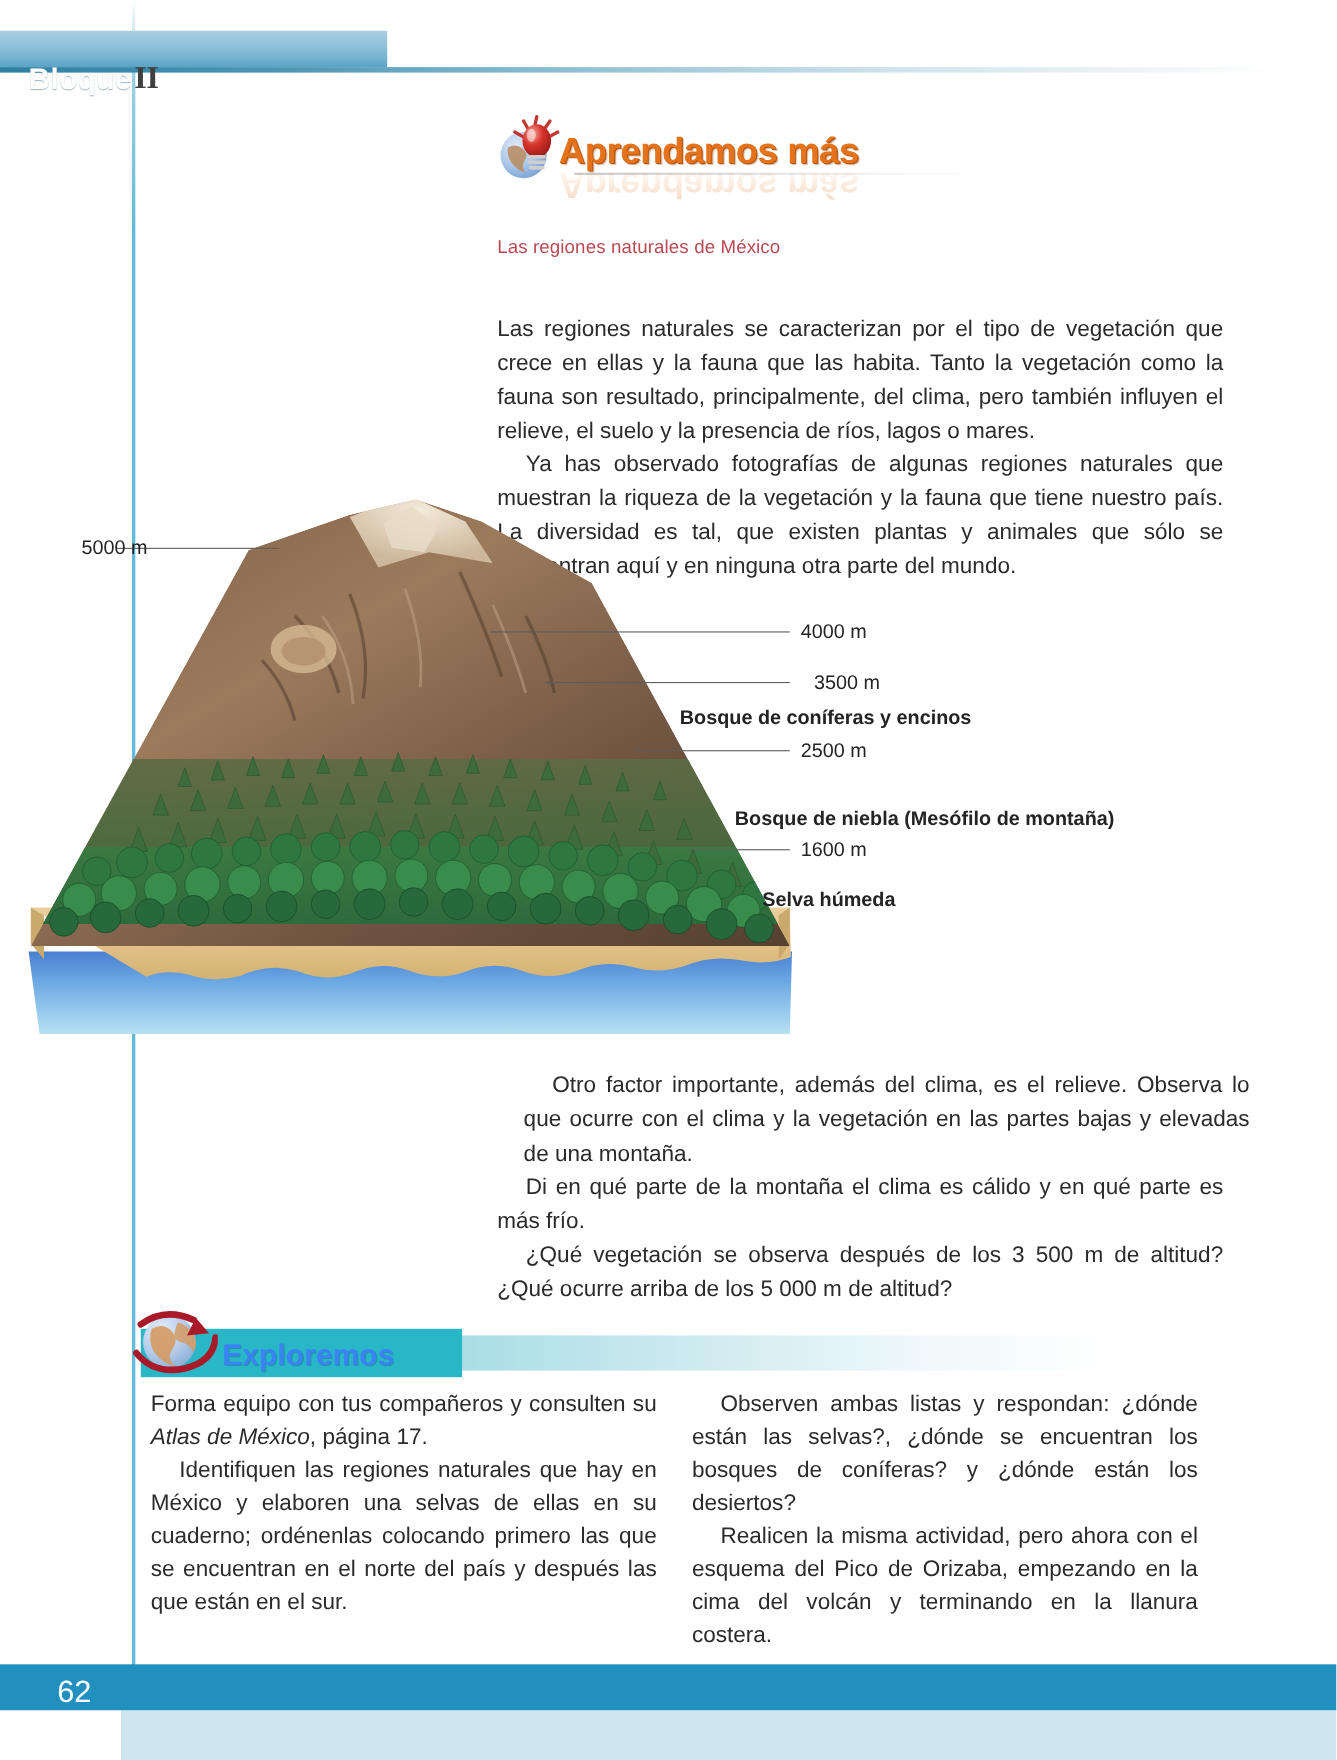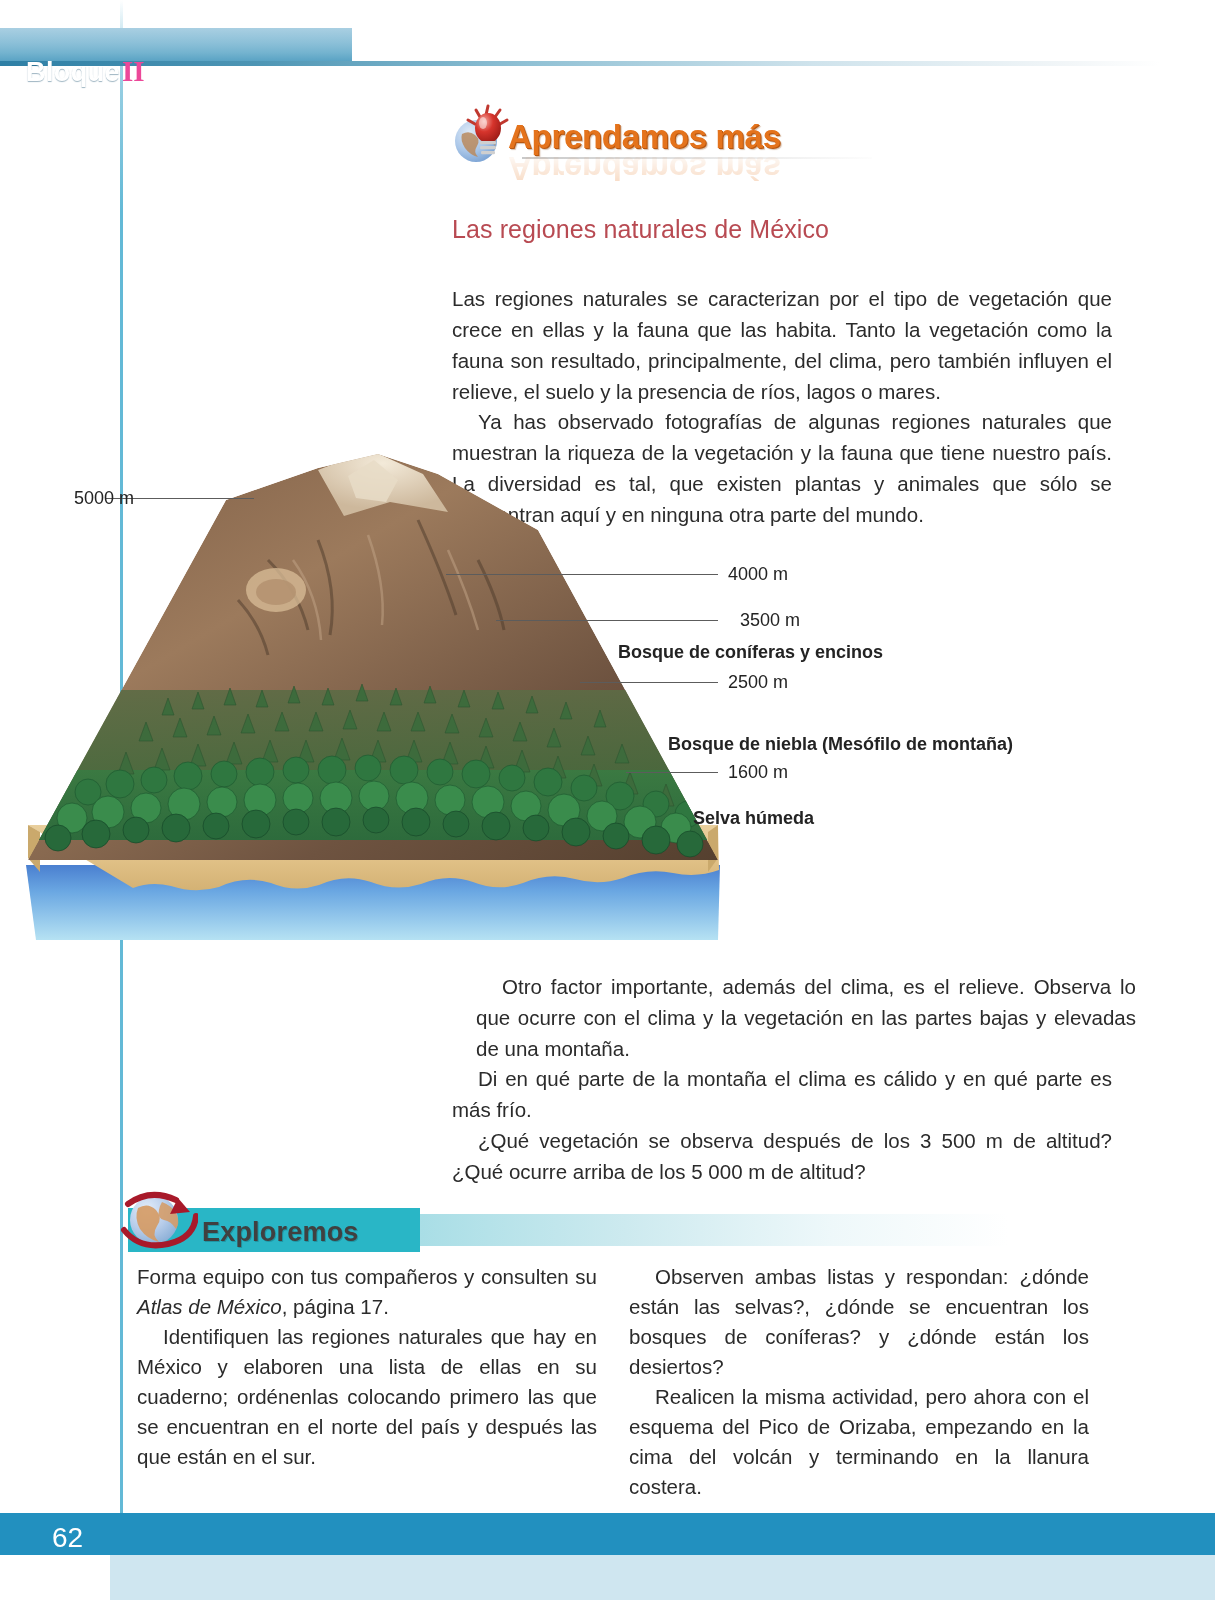--- a/index.html
+++ b/index.html
@@ -27,21 +27,21 @@
     background:linear-gradient(to right,#2e7fa5 0%,#4d95b4 22%,#8fc0d4 45%,#cfe3ec 70%,#f2f6f8 92%,#ffffff 100%);
   }
   .bloque-text{
     position:absolute;left:26px;top:29px;
     font-size:27px;font-weight:bold;letter-spacing:.4px;
     color:#ffffff;text-shadow:0 1px 1px rgba(40,90,120,.45);
   }
   .bloque-num{
     position:absolute;left:122px;top:27px;
     font-family:"Liberation Serif","DejaVu Serif",serif;
-    font-size:29px;font-weight:bold;color:#ec4899;
+    font-size:29px;font-weight:bold;color:#404040;
   }
 
   
   .logo-block{position:absolute;left:452px;top:100px;width:420px;height:80px;}
   .logo-icon{position:absolute;left:0;top:4px;width:62px;height:62px;}
   .logo-title{
     position:absolute;left:56px;top:18px;
     font-size:33px;font-weight:bold;letter-spacing:-.3px;
     color:#e4731c;
     text-shadow:1px 1px 0 #b8560f, 2px 2px 1px rgba(140,70,15,.35);
@@ -55,21 +55,21 @@
     mask-image:linear-gradient(to top,transparent 5%,rgba(0,0,0,.85) 95%);
   }
   .logo-rule{
     position:absolute;left:70px;top:57px;width:350px;height:2px;
     background:linear-gradient(to right,#c9c9c9,#e9e9e9 60%,#fdfdfd 100%);
   }
 
   
   .sect-heading{
     position:absolute;left:452px;top:215px;width:660px;
-    font-size:25px;color:#b84a52;letter-spacing:.1px;
+    font-size:17px;color:#b84a52;letter-spacing:.1px;
   }
   .para{
     position:absolute;left:452px;width:660px;
     font-size:20.5px;line-height:31px;color:#2b2b2b;
     text-align:justify;
   }
   .para.p1{top:283px;}
   .para.p2{top:406px;}
   .para.p3{top:971px;margin-left:24px;}
   .para.p4{top:1063px;}
@@ -93,21 +93,21 @@
   .explore-fill{
     position:absolute;left:0;top:0;width:292px;height:44px;
     background:#29b6c6;
   }
   .explore-tail{
     position:absolute;left:292px;top:6px;width:588px;height:32px;
     background:linear-gradient(to right,#a9dee6 0%,#cdeaef 35%,#eef8fa 70%,#ffffff 100%);
   }
   .explore-title{
     position:absolute;left:74px;top:9px;
-    font-size:27px;font-weight:bold;color:#404040;letter-spacing:.2px;
+    font-size:27px;font-weight:bold;color:#3b82f6;letter-spacing:.2px;
     text-shadow:1px 1px 0 rgba(20,110,125,.45);
   }
   .explore-icon{position:absolute;left:-10px;top:-26px;width:80px;height:72px;}
 
   .col{
     position:absolute;top:1262px;width:460px;
     font-size:20.5px;line-height:30px;color:#2b2b2b;text-align:justify;
   }
   .col-left{left:137px;}
   .col-right{left:629px;}
@@ -423,21 +423,21 @@
     <path d="M44 20 q11 4 15 13 q3 8 -1 14 q-5 -8 -12 -9 q-7 -2 -5 -10 q1 -5 3 -8z" fill="#d59a63" opacity=".85"></path>
     <path d="M6 48 q16 20 44 14 q26 -6 28 -28" fill="none" stroke="#a8192a" stroke-width="6" stroke-linecap="round"></path>
     <path d="M10 22 q22 -16 48 -4" fill="none" stroke="#a8192a" stroke-width="6" stroke-linecap="round"></path>
     <polygon points="60,16 72,30 52,32" fill="#a8192a"></polygon>
   </svg>
   <div class="explore-title">Exploremos</div>
 </div>
 
 <div class="col col-left">
   <span>Forma equipo con tus compañeros y consulten su </span><i>Atlas de México</i><span>, página 17.</span>
-  <span class="indent">Identifiquen las regiones naturales que hay en México y elaboren una lista de ellas en su cuaderno; ordénenlas colocando primero las que se encuentran en el norte del país y después las que están en el sur.</span>
+  <span class="indent">Identifiquen las regiones naturales que hay en México y elaboren una selvas de ellas en su cuaderno; ordénenlas colocando primero las que se encuentran en el norte del país y después las que están en el sur.</span>
 </div>
 
 <div class="col col-right">
   <span class="indent">Observen ambas listas y respondan: ¿dónde están las selvas?, ¿dónde se encuentran los bosques de coníferas? y ¿dónde están los desiertos?</span>
   <span class="indent">Realicen la misma actividad, pero ahora con el esquema del Pico de Orizaba, empezando en la cima del volcán y terminando en la llanura costera.</span>
 </div>
 
 <div class="footer-bar"></div>
 <div class="footer-left"></div>
 <div class="footer-strip"></div>

